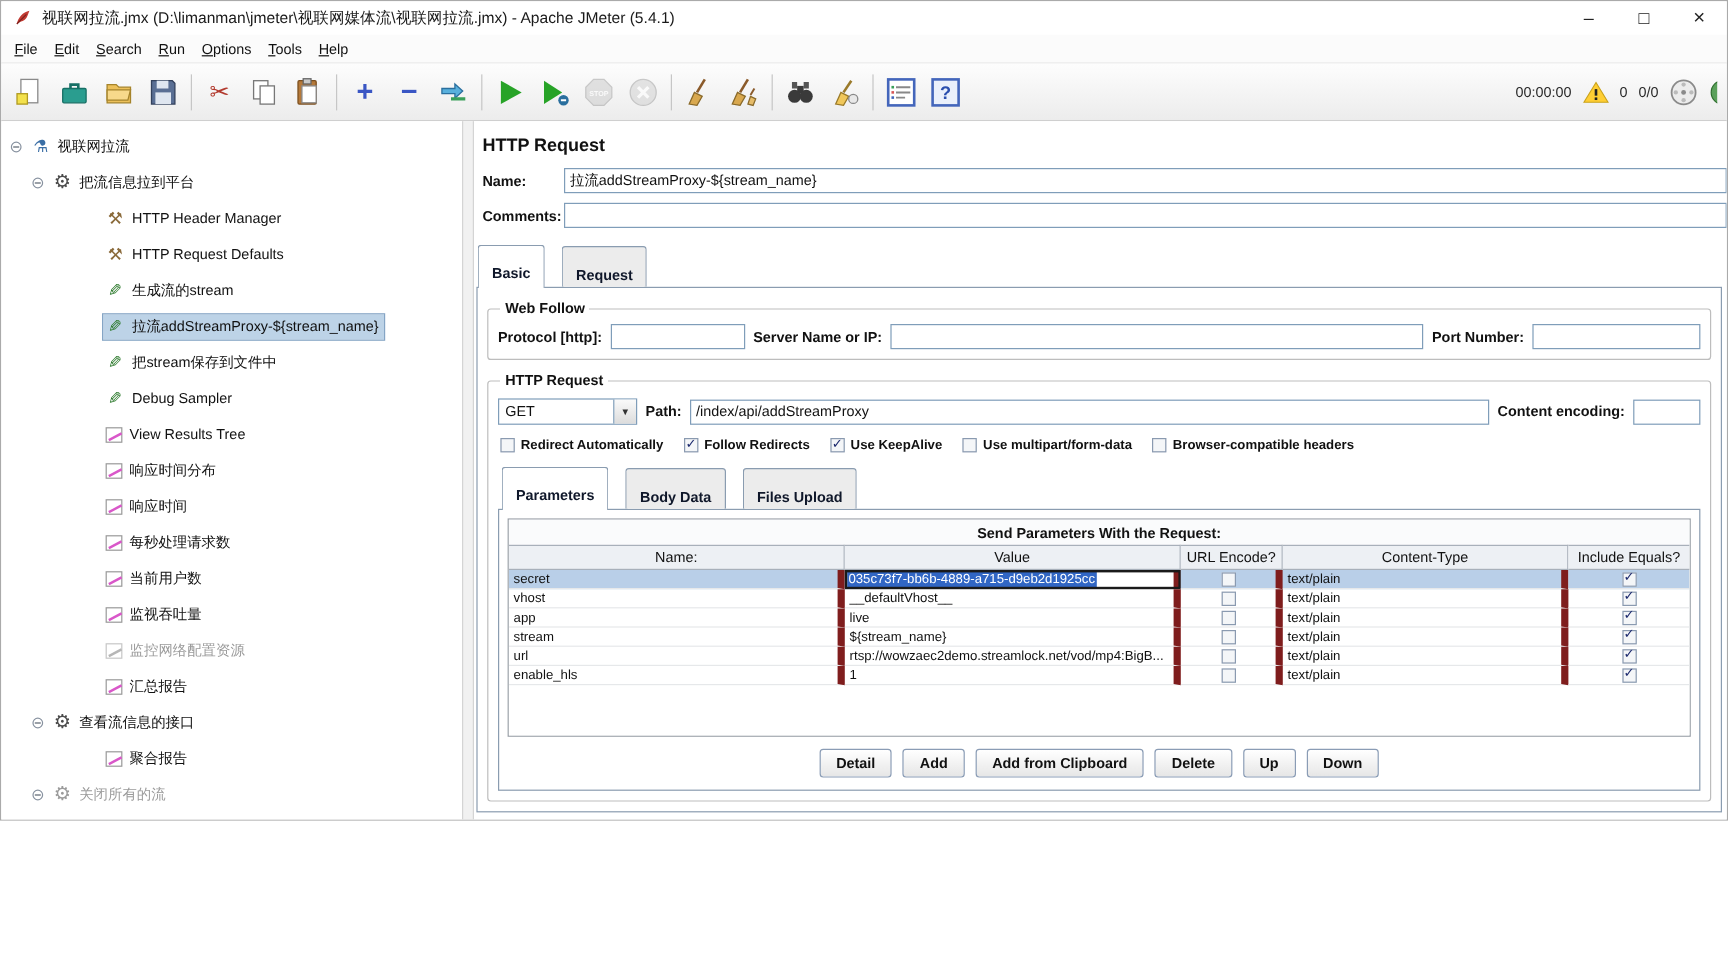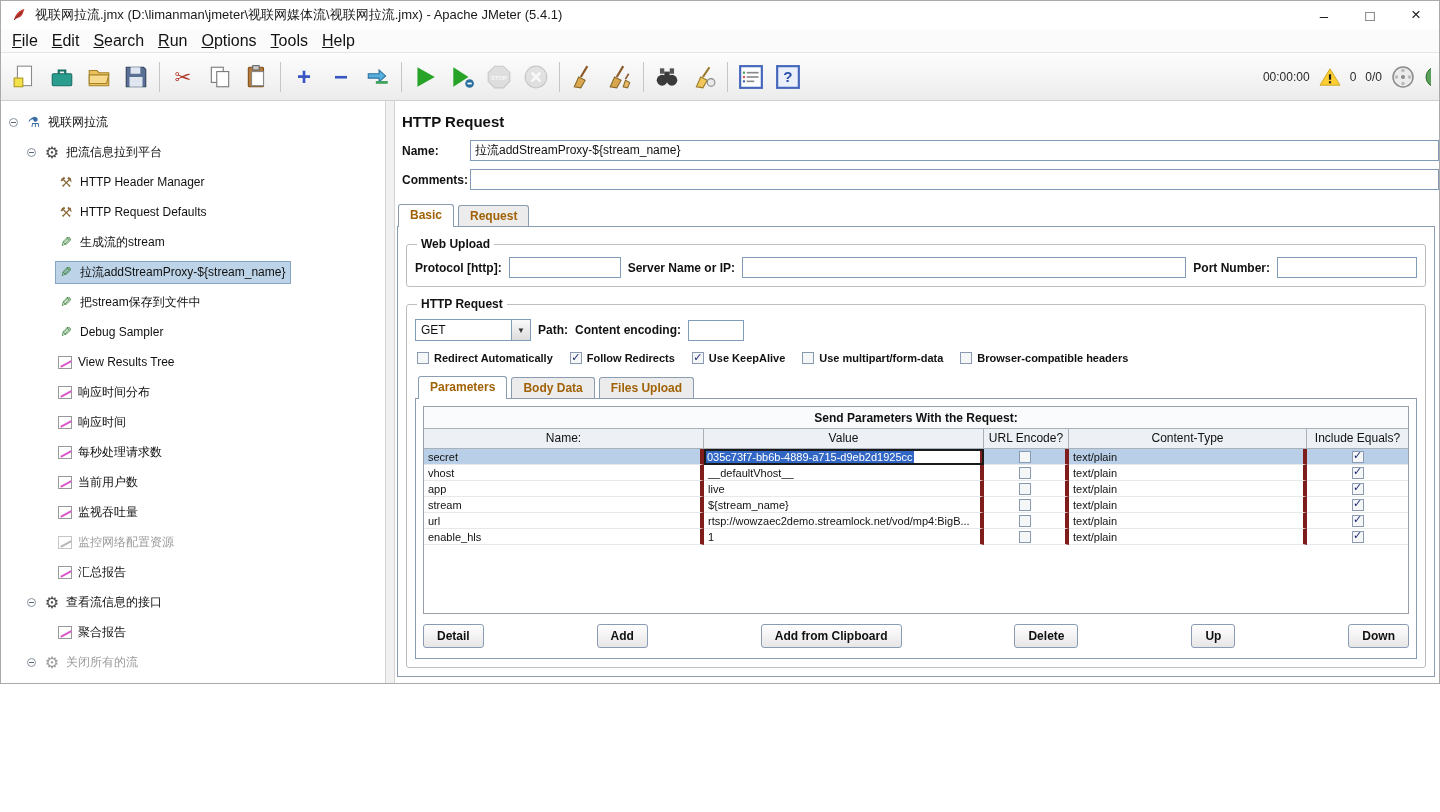--- a/index.html
+++ b/index.html
@@ -9,21 +9,21 @@
   
   .titlebar { height: 28px; display: flex; align-items: center; background: #fff; padding-left: 10px; }
   .app-icon { display: inline-flex; margin-right: 8px; }
   .title { font-size: 13px; color: #1a1a1a; white-space: nowrap; }
   .win-controls { margin-left: auto; display: flex; height: 100%; }
   .wc { width: 46px; display: flex; align-items: center; justify-content: center; font-size: 15px; color: #222; cursor: default; }
   .wc-close { font-size: 17px; }
 
   
   .menubar { height: 24px; display: flex; align-items: center; background: #fbfbfb; padding-left: 4px; border-bottom: 1px solid #e6e6e6; }
-  .menu-item { font-size: 16px; padding: 3px 7px; color: #111; }
+  .menu-item { font-size: 12px; padding: 3px 7px; color: #111; }
 
   
   .toolbar { height: 48px; display: flex; align-items: center; gap: 1px; padding: 0 6px; background: linear-gradient(#fdfdfd, #ececec); border-bottom: 1px solid #cfcfcf; }
   .tbtn { width: 36px; height: 38px; display: flex; align-items: center; justify-content: center; border: 1px solid transparent; border-radius: 3px; }
   .tbtn.disabled { opacity: .5; filter: grayscale(1); }
   .tsep { width: 1px; height: 30px; background: #c6c6c6; margin: 0 4px; flex: none; }
   .glyph-btn { font-size: 20px; line-height: 1; }
   .plusminus { font-size: 24px; font-weight: bold; color: #3a56c4; }
   .tb-right { margin-left: auto; display: flex; align-items: center; gap: 9px; font-size: 12px; color: #222; padding-right: 2px; }
   .count { font-size: 12px; color: #2a2a2a; }
@@ -33,21 +33,21 @@
   
   .content { position: absolute; top: 100px; left: 0; right: 0; bottom: 0; display: flex; border-radius: 10px; }
   .tree-panel { width: 384px; background: #fff; overflow: hidden; padding-top: 6px; }
   .splitter { width: 10px; background: #f1f1f1; border-left: 1px solid #d4d4d4; border-right: 1px solid #d4d4d4; }
   .main { flex: 1; background: #fff; display: flex; flex-direction: column; overflow: hidden; }
 
   
   .tree-item { display: flex; align-items: center; height: 30px; font-size: 12px; color: #111; white-space: nowrap; }
   .tree-item.lvl0 { padding-left: 8px; }
   .tree-item.lvl1 { padding-left: 26px; }
-  .tree-item.lvl2 { padding-left: 40px; }
+  .tree-item.lvl2 { padding-left: 70px; }
   .tree-handle { width: 9px; height: 9px; border: 1px solid #8892a0; border-radius: 50%; margin-right: 6px; position: relative; flex: none; background: #fff; }
   .tree-handle::after { content: ""; position: absolute; left: 1px; right: 1px; top: 3px; height: 1px; background: #5a6470; }
   .tree-handle.hidden { visibility: hidden; }
   .tree-core { display: inline-flex; align-items: center; gap: 6px; padding: 2px 5px 2px 2px; }
   .tree-item.selected .tree-core { background: #bdd3e7; outline: 1px solid #85a5c5; }
   .tree-item.disabled .tree-label { color: #9b9b9b; }
   .tree-item.disabled .tree-icon { filter: grayscale(1); opacity: .55; }
   .tree-icon { width: 16px; height: 16px; display: inline-flex; align-items: center; justify-content: center; font-size: 14px; position: relative; flex: none; }
   .ic-plan::before  { content: "⚗"; color: #3a6ea5; }
   .ic-gear::before  { content: "⚙"; color: #4a4a4a; font-size: 16px; }
@@ -60,21 +60,21 @@
   .panel-title { font-size: 15px; font-weight: bold; color: #111; margin: 12px 0 6px 7px; }
   .form-row { display: flex; align-items: center; margin: 4px 0 4px 7px; }
   .form-row .blabel { width: 68px; flex: none; }
   .blabel { font-size: 12px; font-weight: bold; color: #111; white-space: nowrap; }
   .tfield { height: 21px; border: 1px solid #7f9db9; font-size: 12px; padding: 0 4px; font-family: inherit; background: #fff; color: #111; }
   .form-row .tfield { flex: 1; }
   .w110 { width: 112px; flex: none; } .w140 { width: 140px; flex: none; } .w55 { width: 56px; flex: none; }
   .grow { flex: 1; min-width: 40px; }
 
   .tabstrip { display: flex; align-items: flex-end; padding-left: 3px; position: relative; z-index: 2; margin-top: 10px; }
-  .tab { border: 1px solid #8a9cb0; border-bottom: none; background: #ececec; padding: 3px 11px 3px; font-size: 12px; font-weight: bold; color: #a16207; margin-right: 4px; border-radius: 3px 3px 0 0; }
+  .tab { border: 1px solid #8a9cb0; border-bottom: none; background: #ececec; padding: 16px 11px 3px; font-size: 12px; font-weight: bold; color: #0f172a; margin-right: 14px; border-radius: 3px 3px 0 0; }
   .tab.selected { background: #fff; padding-bottom: 5px; margin-bottom: -1px; }
   .tab-content { flex: 1; border: 1px solid #8a9cb0; background: #fff; margin: 0 4px 6px 2px; padding: 8px 6px 6px; display: flex; flex-direction: column; overflow: hidden; position: relative; z-index: 1; }
 
   .group { border: 1px solid #bdbdbd; border-radius: 3px; margin: 2px 2px 8px; padding: 4px 8px 8px; }
   .group legend { font-size: 12px; font-weight: bold; padding: 0 4px; margin-left: 2px; color: #111; }
   .ws-row { display: flex; align-items: center; gap: 7px; margin-top: 2px; }
   .http-group { flex: 1; display: flex; flex-direction: column; margin-bottom: 2px; overflow: hidden; }
   .method-row { display: flex; align-items: center; gap: 7px; margin: 4px 0 2px; }
   .combo { width: 116px; height: 22px; display: flex; border: 1px solid #7f9db9; background: #fff; flex: none; }
   .combo-text { flex: 1; font-size: 12px; padding: 3px 5px; color: #111; }
@@ -87,28 +87,28 @@
 
   .param-tabs { margin-top: 10px; }
   .param-pane { flex: 1; border: 1px solid #8a9cb0; background: #fff; display: flex; flex-direction: column; padding: 7px; overflow: hidden; }
 
   .table-panel { flex: 1; border: 1px solid #9aa0a8; display: flex; flex-direction: column; overflow: hidden; background: #fff; }
   .table-title { text-align: center; font-size: 12px; font-weight: bold; padding: 4px 0 3px; background: #fafbfc; color: #111; }
   .thead, .trow { display: grid; grid-template-columns: 280px 280px 85px 1fr 101px; }
   .thead > span { background: #edf0f4; border-top: 1px solid #a8b0ba; border-bottom: 1px solid #a8b0ba; border-right: 1px solid #a8b0ba; font-size: 12px; text-align: center; padding: 2px 0 3px; color: #111; }
   .thead > span:last-child { border-right: none; }
   .tbody { flex: 1; background: #fff; overflow: hidden; }
-  .tc { height: 16px; font-size: 11px; line-height: 14px; padding: 1px 4px; border-right: 4px solid #7f1d1d; border-bottom: 1px solid #e6e8ea; overflow: hidden; white-space: nowrap; color: #111; display: flex; align-items: center; }
+  .tc { height: 16px; font-size: 11px; line-height: 14px; padding: 1px 4px; border-right: 6px solid #7f1d1d; border-bottom: 1px solid #e6e8ea; overflow: hidden; white-space: nowrap; color: #111; display: flex; align-items: center; }
   .trow > .tc:last-child { border-right: none; }
   .tc-enc, .tc-eq { justify-content: center; }
   .trow.selected .tc { background: #b9cfe8; }
   .tc.editing { background: #fff !important; outline: 2px solid #1a1a1a; outline-offset: -2px; padding: 0 2px; }
   .sel-text { background: #3166c4; color: #fff; font-size: 11px; padding: 0 1px; }
 
-  .actions { display: flex; justify-content: space-between; gap: 9px; padding: 10px 0 3px; }
+  .actions { display: flex; justify-content: center; gap: 9px; padding: 10px 0 3px; }
   .jbtn { font-family: inherit; font-size: 12px; font-weight: 600; color: #111; padding: 4px 13px; background: linear-gradient(#ffffff, #e6e6e6); border: 1px solid #8a9cb5; border-radius: 3px; }
 </style>
 </head>
 <body>
 
 <div class="app">
 
   <div class="titlebar">
     <span class="app-icon">
       <svg width="16" height="16" viewBox="0 0 16 16">
@@ -444,40 +444,41 @@
       </div>
 
       <div class="tabstrip">
         <div class="tab selected">Basic</div>
         <div class="tab">Request</div>
       </div>
 
       <div class="tab-content">
 
         <fieldset class="group">
-          <legend>Web Upload</legend>
+          <legend>Web Follow</legend>
           <div class="ws-row">
             <label class="blabel">Protocol [http]:</label>
             <input class="tfield w110" value="" style="">
             <label class="blabel">Server Name or IP:</label>
             <input class="tfield grow" value="" style="">
             <label class="blabel">Port Number:</label>
             <input class="tfield w140" value="" style="">
           </div>
         </fieldset>
 
         <fieldset class="group http-group">
           <legend>HTTP Request</legend>
 
           <div class="method-row">
             <div class="combo">
               <span class="combo-text">GET</span>
               <span class="combo-btn">▼</span>
             </div>
             <label class="blabel">Path:</label>
+            <input class="tfield grow" value="/index/api/addStreamProxy" style="">
             <label class="blabel">Content encoding:</label>
             <input class="tfield w55" value="" style="">
           </div>
 
           <div class="options-row">
               <label class="opt">
     <span class="cb"></span>
     <span class="opt-label">Redirect Automatically</span>
   </label>
               <label class="opt">

